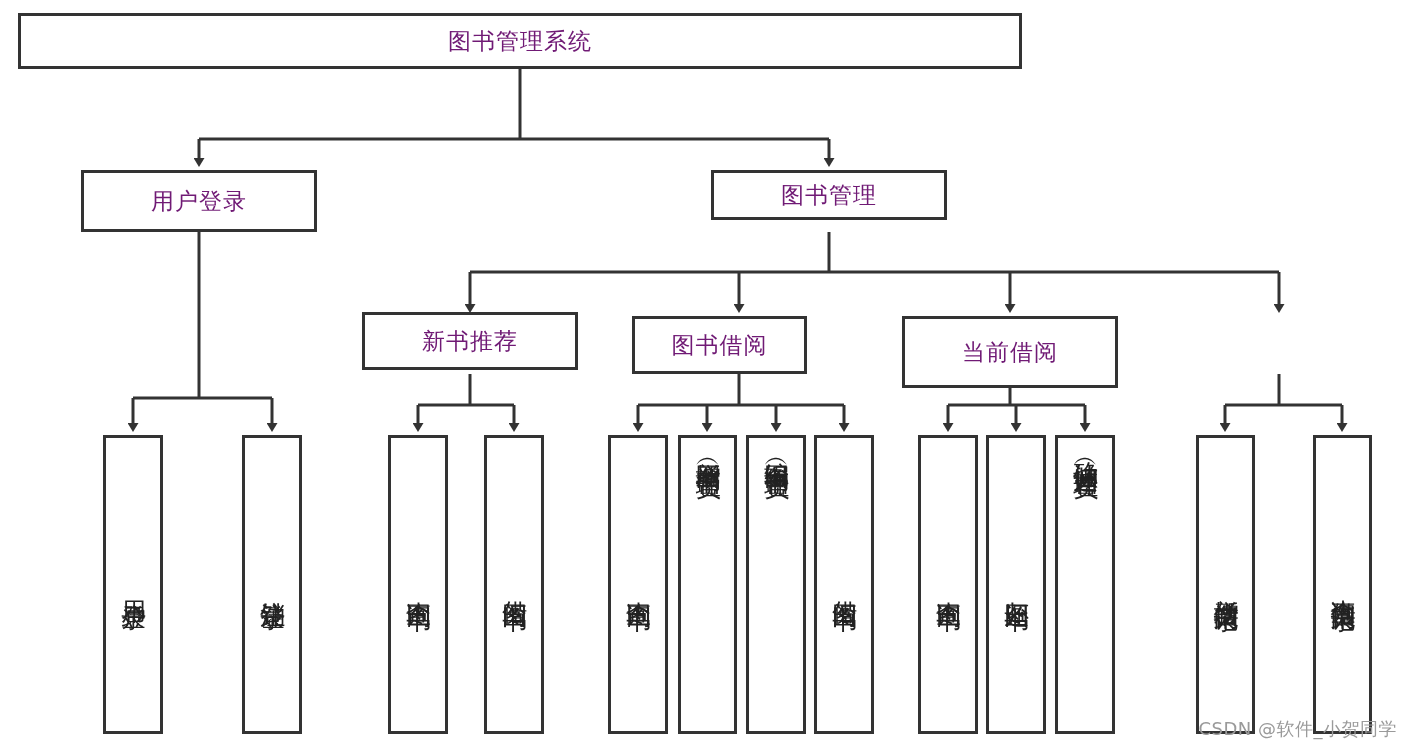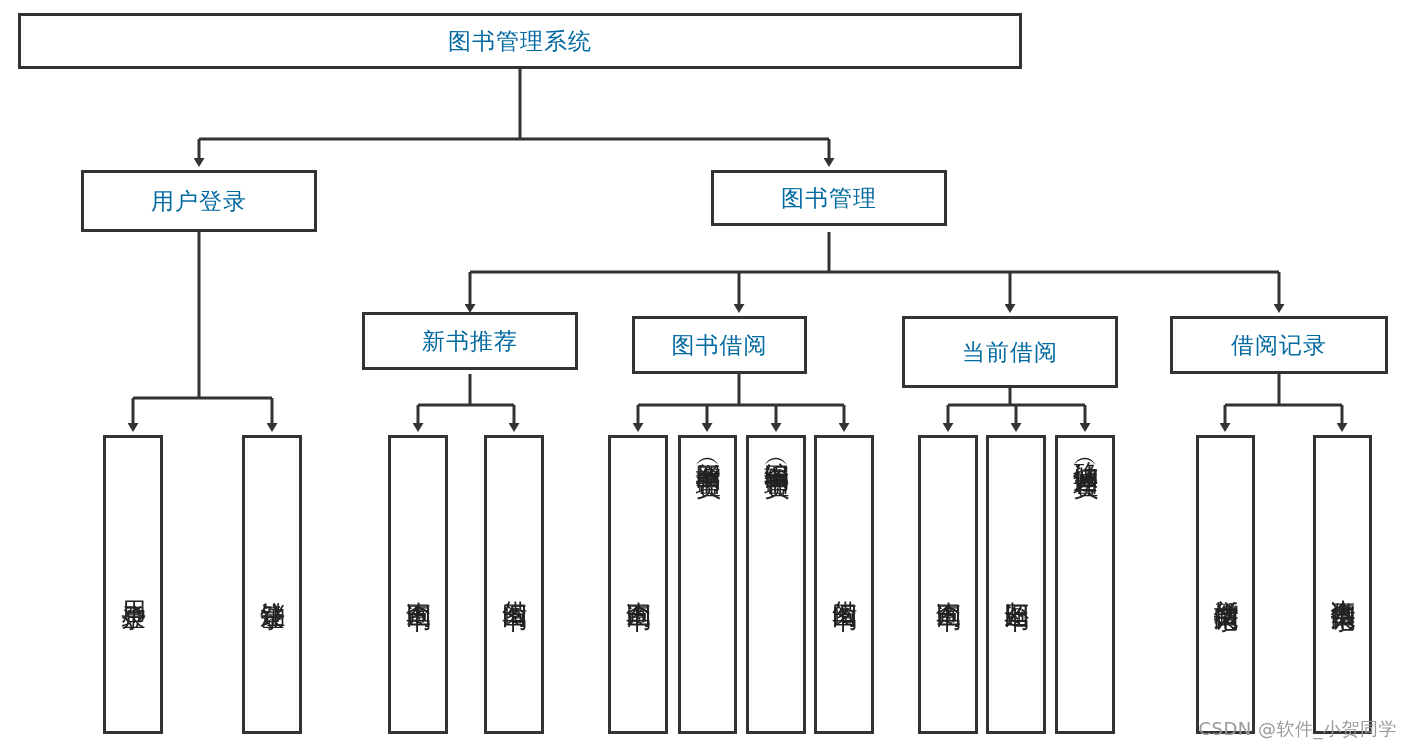--- a/index.html
+++ b/index.html
@@ -35,21 +35,21 @@
     display: flex;
     align-items: center;
     justify-content: center;
     color: #1a1a1a;
   }
   .node-label {
     font-size: 23px;
     line-height: 1.15;
     letter-spacing: 1px;
     white-space: nowrap;
-    color: #0369a1;
+    color: #701a75;
     text-align: center;
   }
   .node.leaf {
     align-items: center;
     justify-content: center;
     padding: 4px 0;
   }
   .node.leaf.top-align {
     align-items: flex-start;
   }
@@ -130,35 +130,32 @@
     </g>
   </svg>
 
   <div class="node" id="node-root" style="left: 18px; top: 13px; width: 1004px; height: 56px;">
     <span class="node-label">图书管理系统</span>
   </div>
 
   <div class="node" id="node-l2-0" style="left: 81px; top: 170px; width: 236px; height: 62px;">
     <span class="node-label">用户登录</span>
   </div>
-  <div class="node" id="node-l2-1" style="left: 711px; top: 170px; width: 236px; height: 56px;">
+  <div class="node" id="node-l2-1" style="left: 711px; top: 170px; width: 236px; height: 50px;">
     <span class="node-label">图书管理</span>
   </div>
 
   <div class="node" id="node-l3-0" style="left: 362px; top: 312px; width: 216px; height: 58px;">
     <span class="node-label">新书推荐</span>
   </div>
   <div class="node" id="node-l3-1" style="left: 632px; top: 316px; width: 175px; height: 58px;">
     <span class="node-label">图书借阅</span>
   </div>
   <div class="node" id="node-l3-2" style="left: 902px; top: 316px; width: 216px; height: 72px;">
     <span class="node-label">当前借阅</span>
-  </div>
-  <div class="node" id="node-l3-3" style="left: 1170px; top: 316px; width: 218px; height: 58px;">
-    <span class="node-label">借阅记录</span>
   </div>
 
   <div class="node leaf" id="leaf-0" style="left: 103px; top: 435px; width: 60px; height: 299px;">
     <span class="leaf-label">用户登录</span>
   </div>
   <div class="node leaf" id="leaf-1" style="left: 242px; top: 435px; width: 60px; height: 299px;">
     <span class="leaf-label">注销登录</span>
   </div>
   <div class="node leaf" id="leaf-2" style="left: 388px; top: 435px; width: 60px; height: 299px;">
     <span class="leaf-label">查询图书</span>

